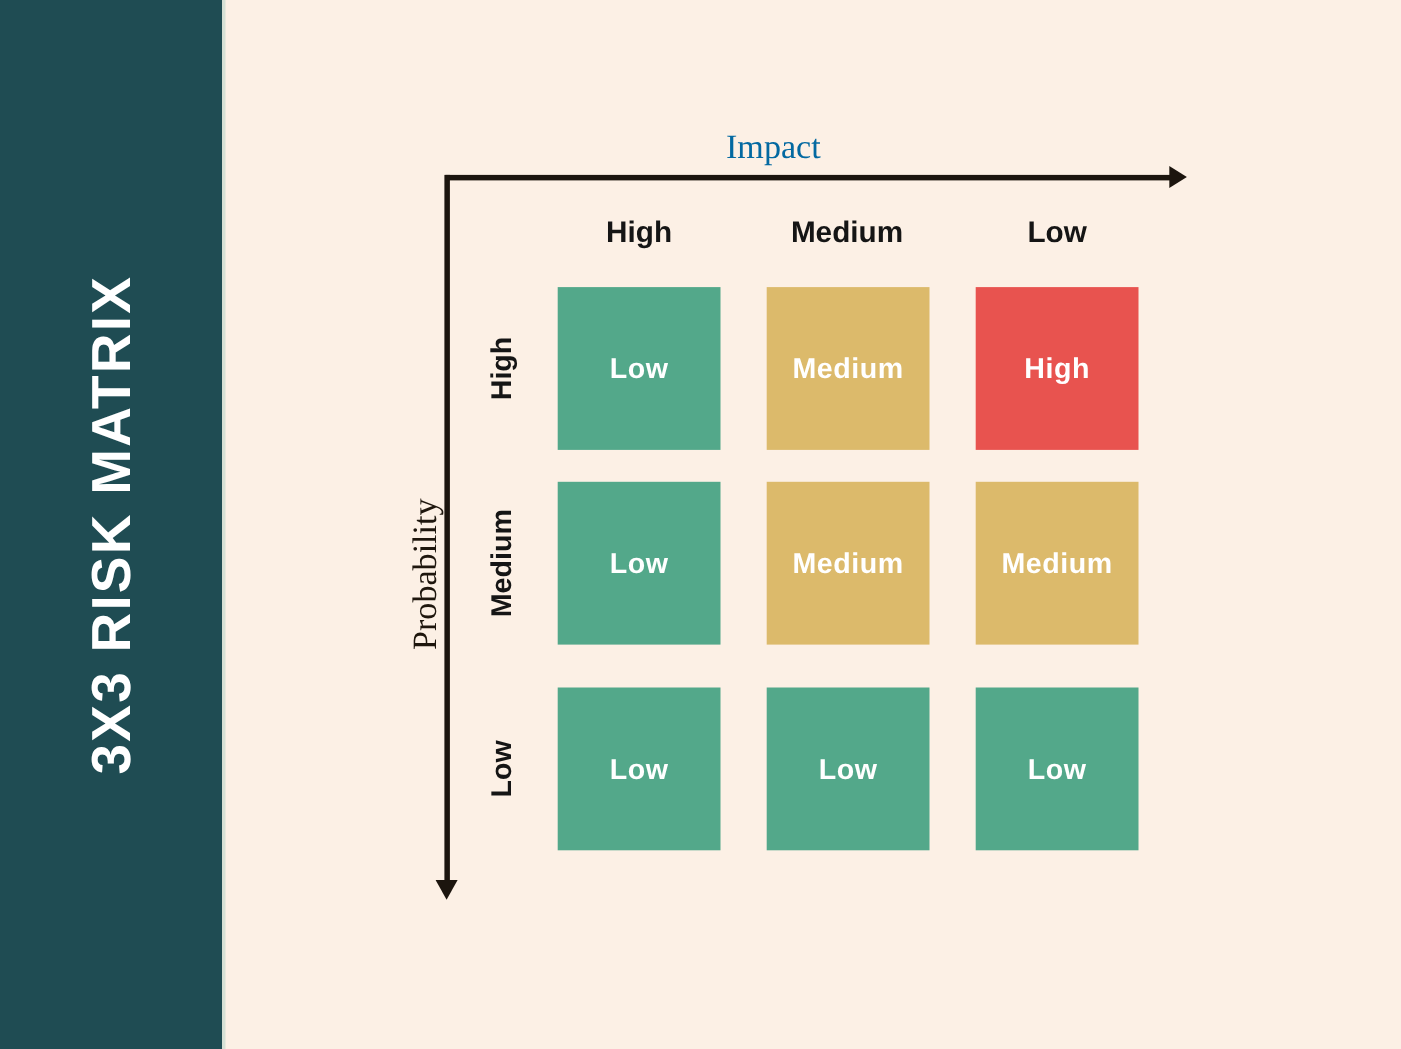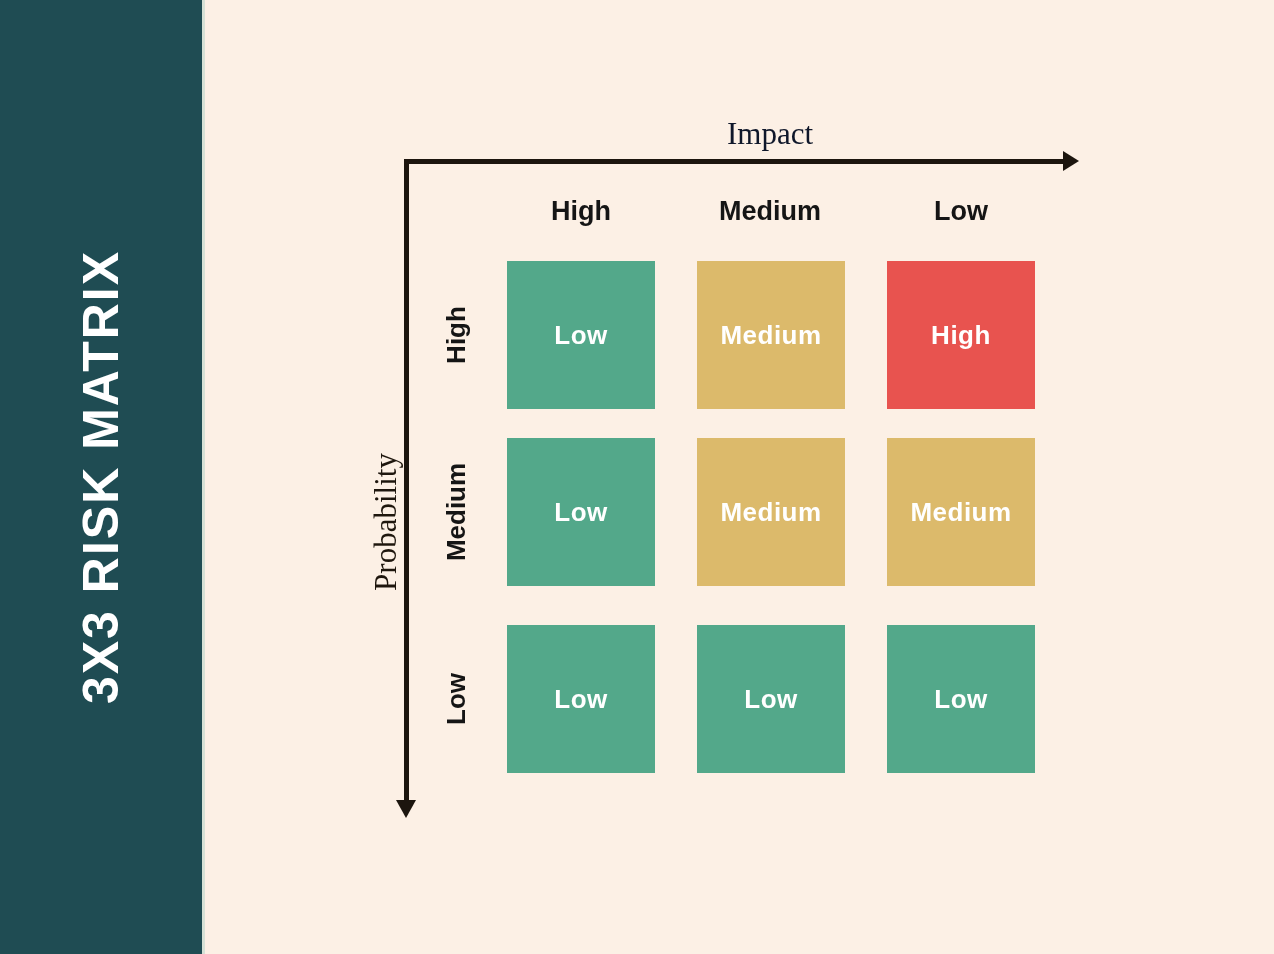--- a/index.html
+++ b/index.html
@@ -64,24 +64,23 @@
     border-top: 18px solid #1c150e;
     border-left: 10px solid transparent;
     border-right: 10px solid transparent;
   }
 
   
   .x-axis-title {
     position: absolute;
     left: 660px; top: 116px;
     width: 220px;
-    text-align: center;
     font-family: "Liberation Serif", serif;
     font-size: 31px;
-    color: #0f172a;
+    color: #0369a1;
   }
   .y-axis-title {
     position: absolute;
     left: 386px; top: 522px;
     transform: translate(-50%, -50%) rotate(-90deg);
     white-space: nowrap;
     font-family: "Liberation Serif", serif;
     font-size: 31px;
     color: #1e160d;
   }

